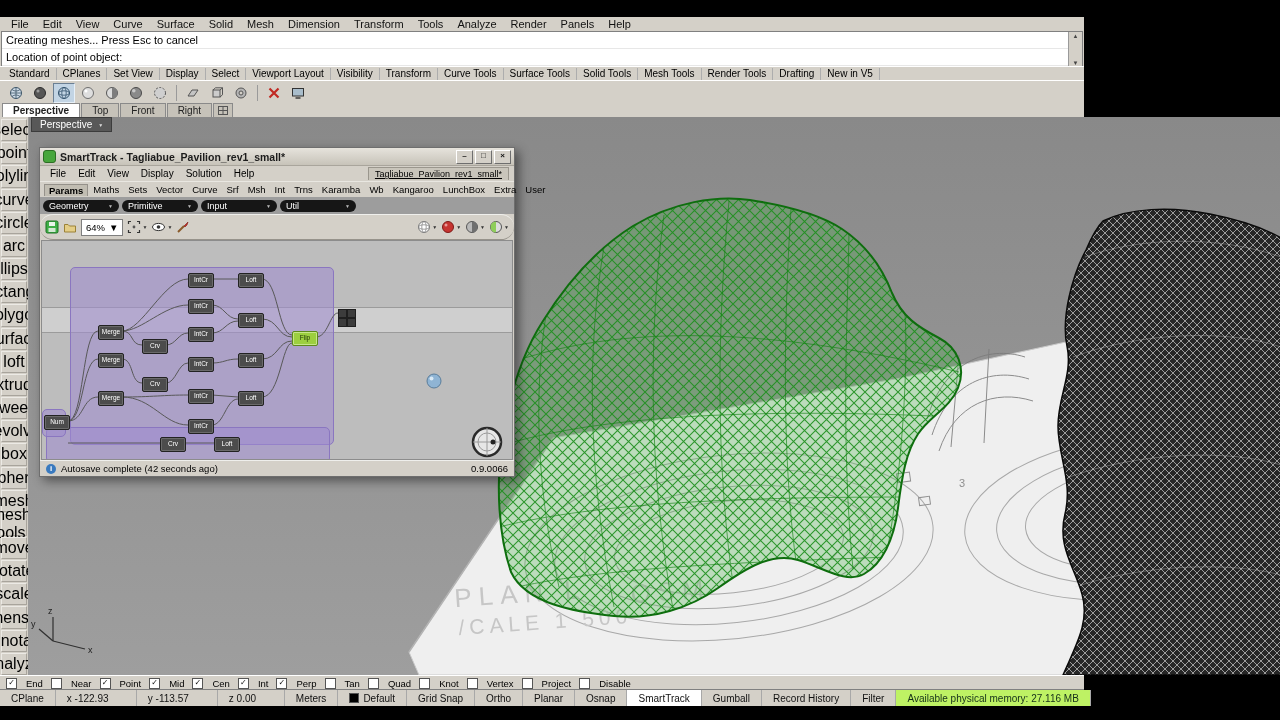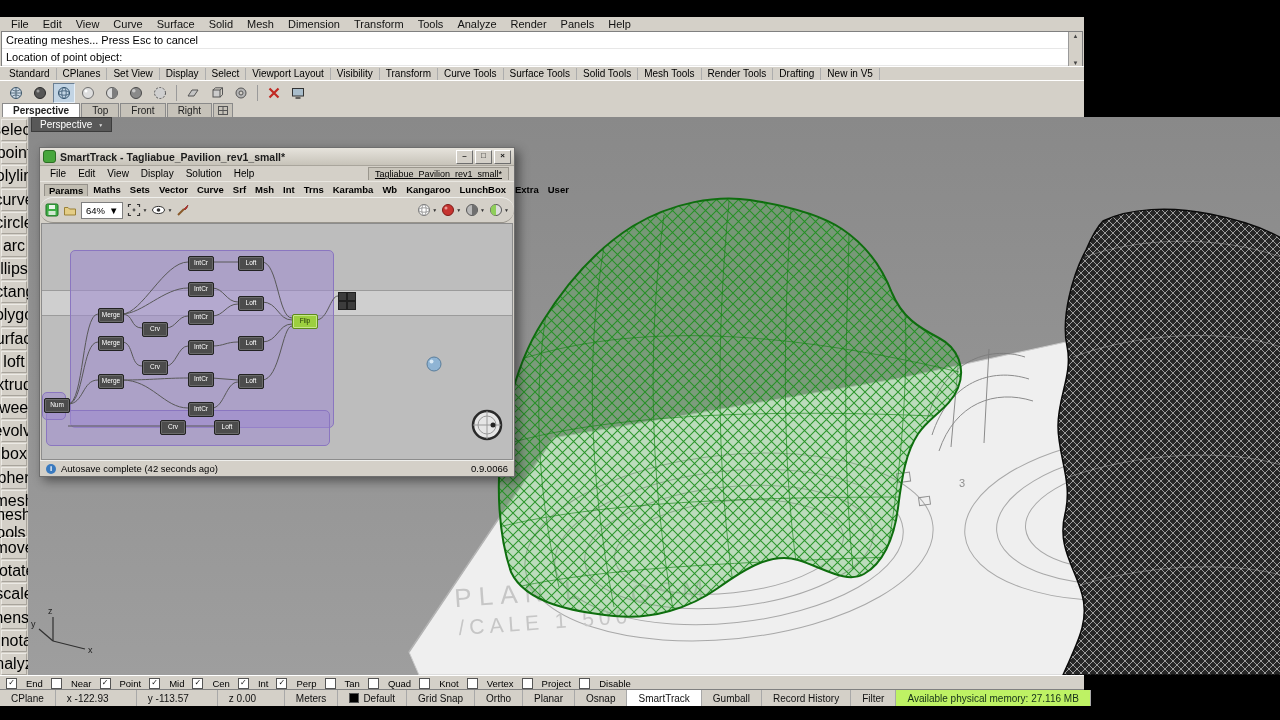--- a/index.html
+++ b/index.html
@@ -64,21 +64,21 @@
   .gh-logo{width:11px;height:11px;background:#47a63c;border:1px solid #2c6d24;border-radius:3px;}
   .gh-winbtns{margin-left:auto;display:flex;gap:2px;}
   .wbtn{width:15px;height:12px;background:#d4d0c8;border:1px solid;border-color:#fff #6e6e6e #6e6e6e #fff;
     font-size:8px;line-height:10px;text-align:center;color:#111;}
   .gh-menu{height:15px;display:flex;align-items:center;font-size:10px;padding-left:4px;}
   .gh-menu-item{padding:0 6px;}
   .gh-doc-tab{margin-left:auto;margin-right:5px;font-size:9px;padding:0 6px;height:12px;line-height:12px;
     background:#c9c5bb;border:1px solid #9a968d;border-bottom:none;white-space:nowrap;text-decoration:underline;}
   .gh-tabs{height:15px;display:flex;align-items:center;font-size:9.5px;padding-left:4px;gap:1px;
     border-top:1px solid #e9e7e1;}
-  .gh-tab{padding:0 4px;white-space:nowrap;font-weight:bold;}
+  .gh-tab{padding:0 4px;white-space:nowrap;}
   .gh-tab:first-child{font-weight:bold;background:#c1bdb2;border:1px solid #95918a;border-bottom:none;}
   .gh-cats{height:15px;background:#9d9d9d;display:flex;gap:3px;padding:1px 3px;align-items:center;}
   .gh-cat{width:64px;background:#161616;color:#fff;font-size:9px;height:12px;line-height:12px;
     border-radius:6px;display:flex;align-items:center;justify-content:space-between;padding:0 6px;}
   .gh-cat .arr{font-size:5px;color:#bbb;}
   .gh-toolbar{height:24px;display:flex;align-items:center;gap:4px;padding:0 5px;
     border-top:1px solid #efefec;border-bottom:1px solid #97938b;border-radius:13px;}
   .ghico{display:flex;align-items:center;gap:1px;}
   .ghico .arr{font-size:5px;color:#333;}
   .gh-zoom{background:#fff;border:1px solid #7f7f7f;font-size:9.5px;height:15px;display:flex;
@@ -418,20 +418,38 @@
               <span class="gh-tab">Int</span>
               <span class="gh-tab">Trns</span>
               <span class="gh-tab">Karamba</span>
               <span class="gh-tab">Wb</span>
               <span class="gh-tab">Kangaroo</span>
               <span class="gh-tab">LunchBox</span>
               <span class="gh-tab">Extra</span>
               <span class="gh-tab">User</span>
           </div>
 
+          <div class="gh-cats">
+            <span class="gh-cat">
+                <span>Geometry</span>
+                <span class="arr">▼</span>
+              </span>
+              <span class="gh-cat">
+                <span>Primitive</span>
+                <span class="arr">▼</span>
+              </span>
+              <span class="gh-cat">
+                <span>Input</span>
+                <span class="arr">▼</span>
+              </span>
+              <span class="gh-cat">
+                <span>Util</span>
+                <span class="arr">▼</span>
+              </span>
+          </div>
 
           <div class="gh-toolbar">
             <span class="ghico">
                 <svg width="14" height="14">
                   <rect x="1" y="1" width="12" height="12" rx="1.5" fill="#3fae46" stroke="#1d7022"></rect>
                   <rect x="4" y="2" width="6" height="4" fill="#e9f5e9"></rect>
                   <rect x="3.5" y="8" width="7" height="4" fill="#d2e8d2"></rect>
                 </svg>
               </span>
             <span class="ghico">

